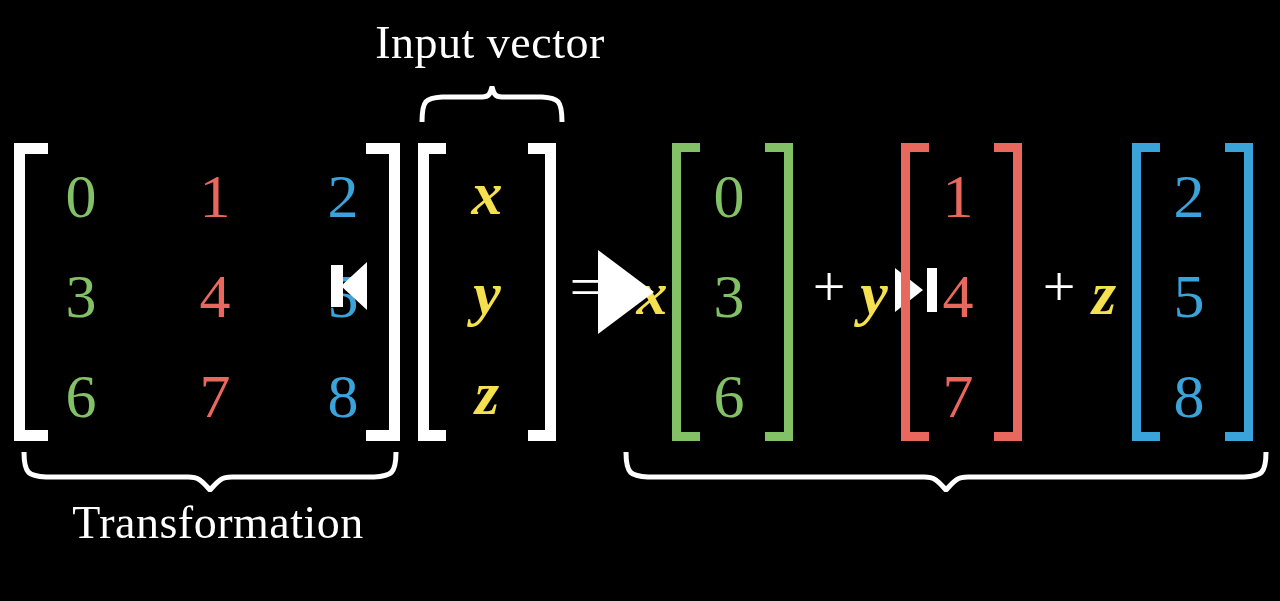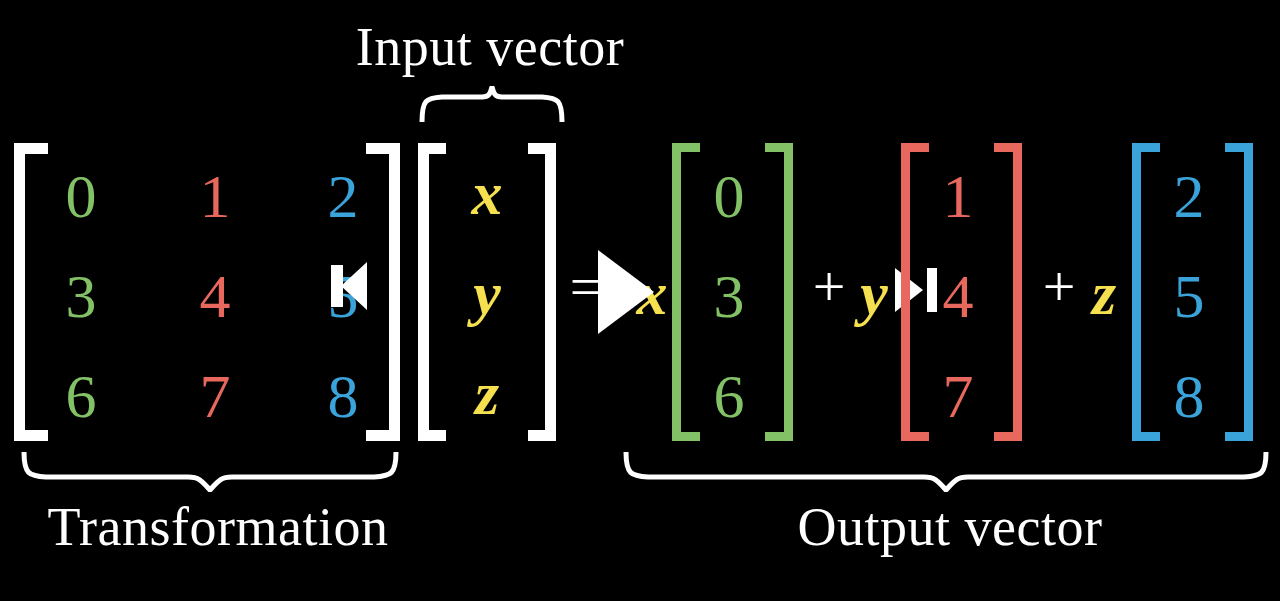--- a/index.html
+++ b/index.html
@@ -18,21 +18,21 @@
     user-select: none;
   }
 
   
   .abs { position: absolute; }
 
   
   .label {
     color: #ffffff;
     font-family: "Liberation Serif", "DejaVu Serif", serif;
-    font-size: 54px;
+    font-size: 46px;
     line-height: 1;
     white-space: nowrap;
     text-align: center;
     letter-spacing: 0.5px;
   }
 
   
   .brace svg { display: block; }
 
   
@@ -166,15 +166,14 @@
       <path d="M4 0 C4 22, 9 24, 26 25 L168 25 C179 25, 182 29, 190 38 C198 29, 201 25, 212 25 L354 25 C371 24, 376 22, 376 0" fill="none" stroke="#ffffff" stroke-width="5" stroke-linecap="round" stroke-linejoin="round"></path>
     </svg>
   </div>
   <div class="abs label" style="left:0px; top:500px; width:420px;margin-left:8px;">Transformation</div>
 
   <div class="abs brace" style="left:622px; top:452px;">
     <svg width="648" height="40" viewBox="0 0 648 40" aria-hidden="true">
       <path d="M4 0 C4 22, 9 24, 26 25 L302 25 C313 25, 316 29, 324 38 C332 29, 335 25, 346 25 L622 25 C639 24, 644 22, 644 0" fill="none" stroke="#ffffff" stroke-width="5" stroke-linecap="round" stroke-linejoin="round"></path>
     </svg>
   </div>
-  <div class="abs label" style="left:620px; top:500px; width:660px;">Output vector</div>
 
 </div>
 
 </body></html>

